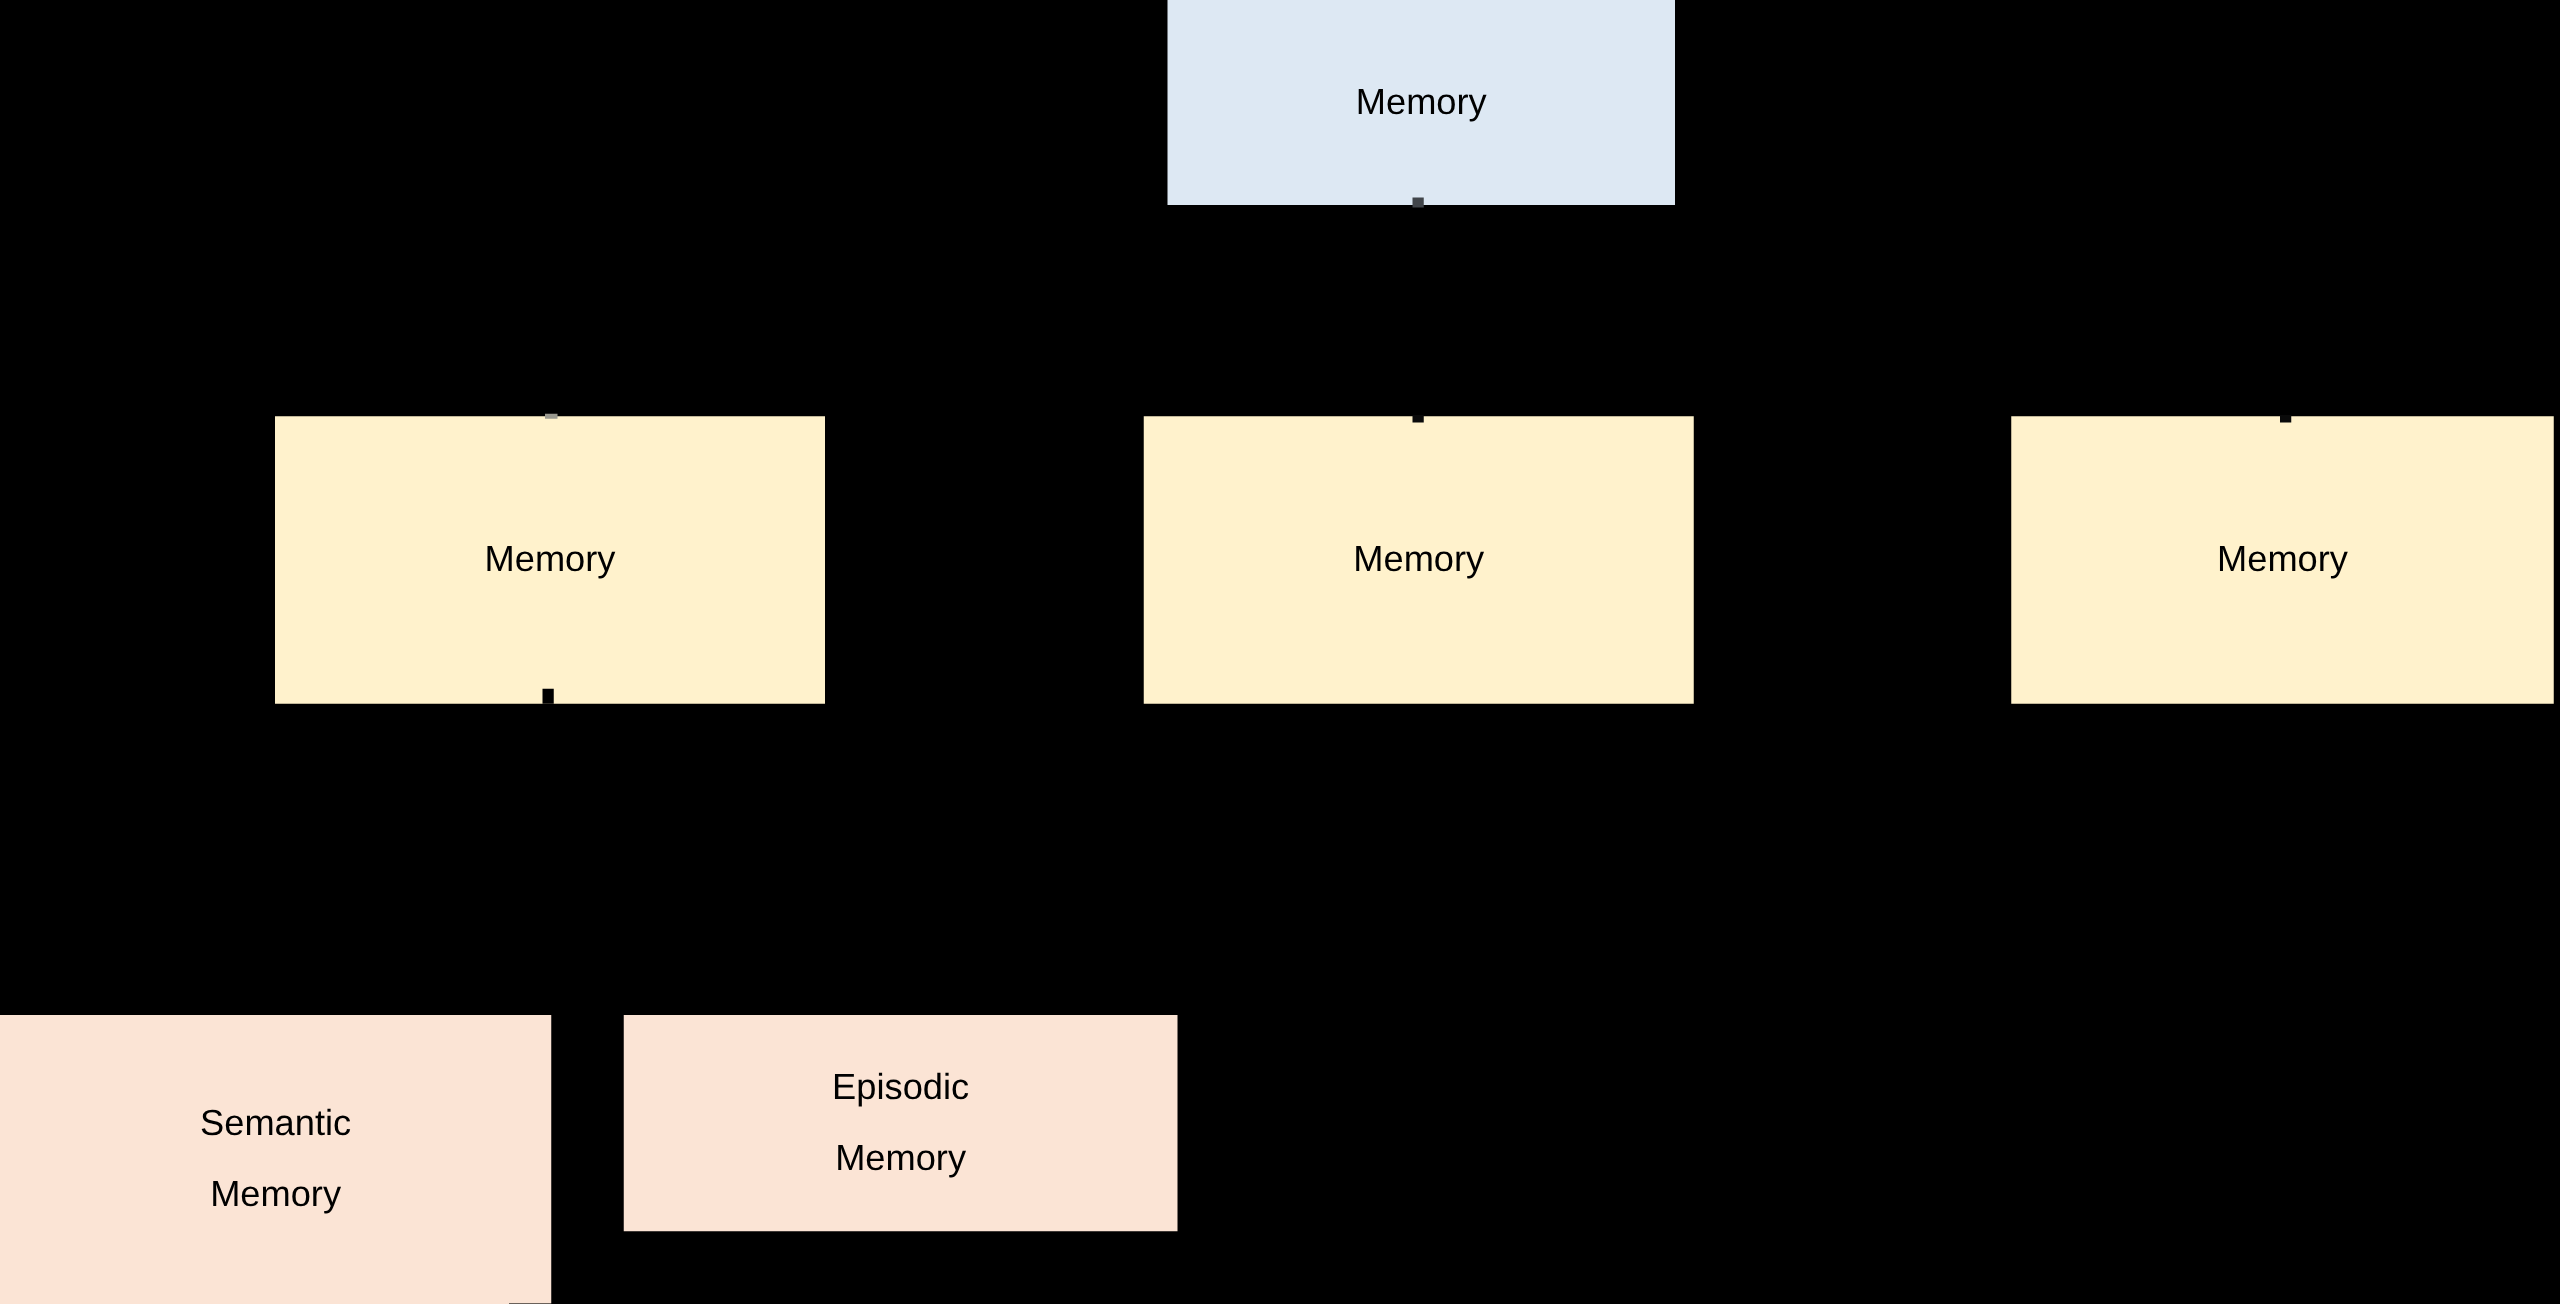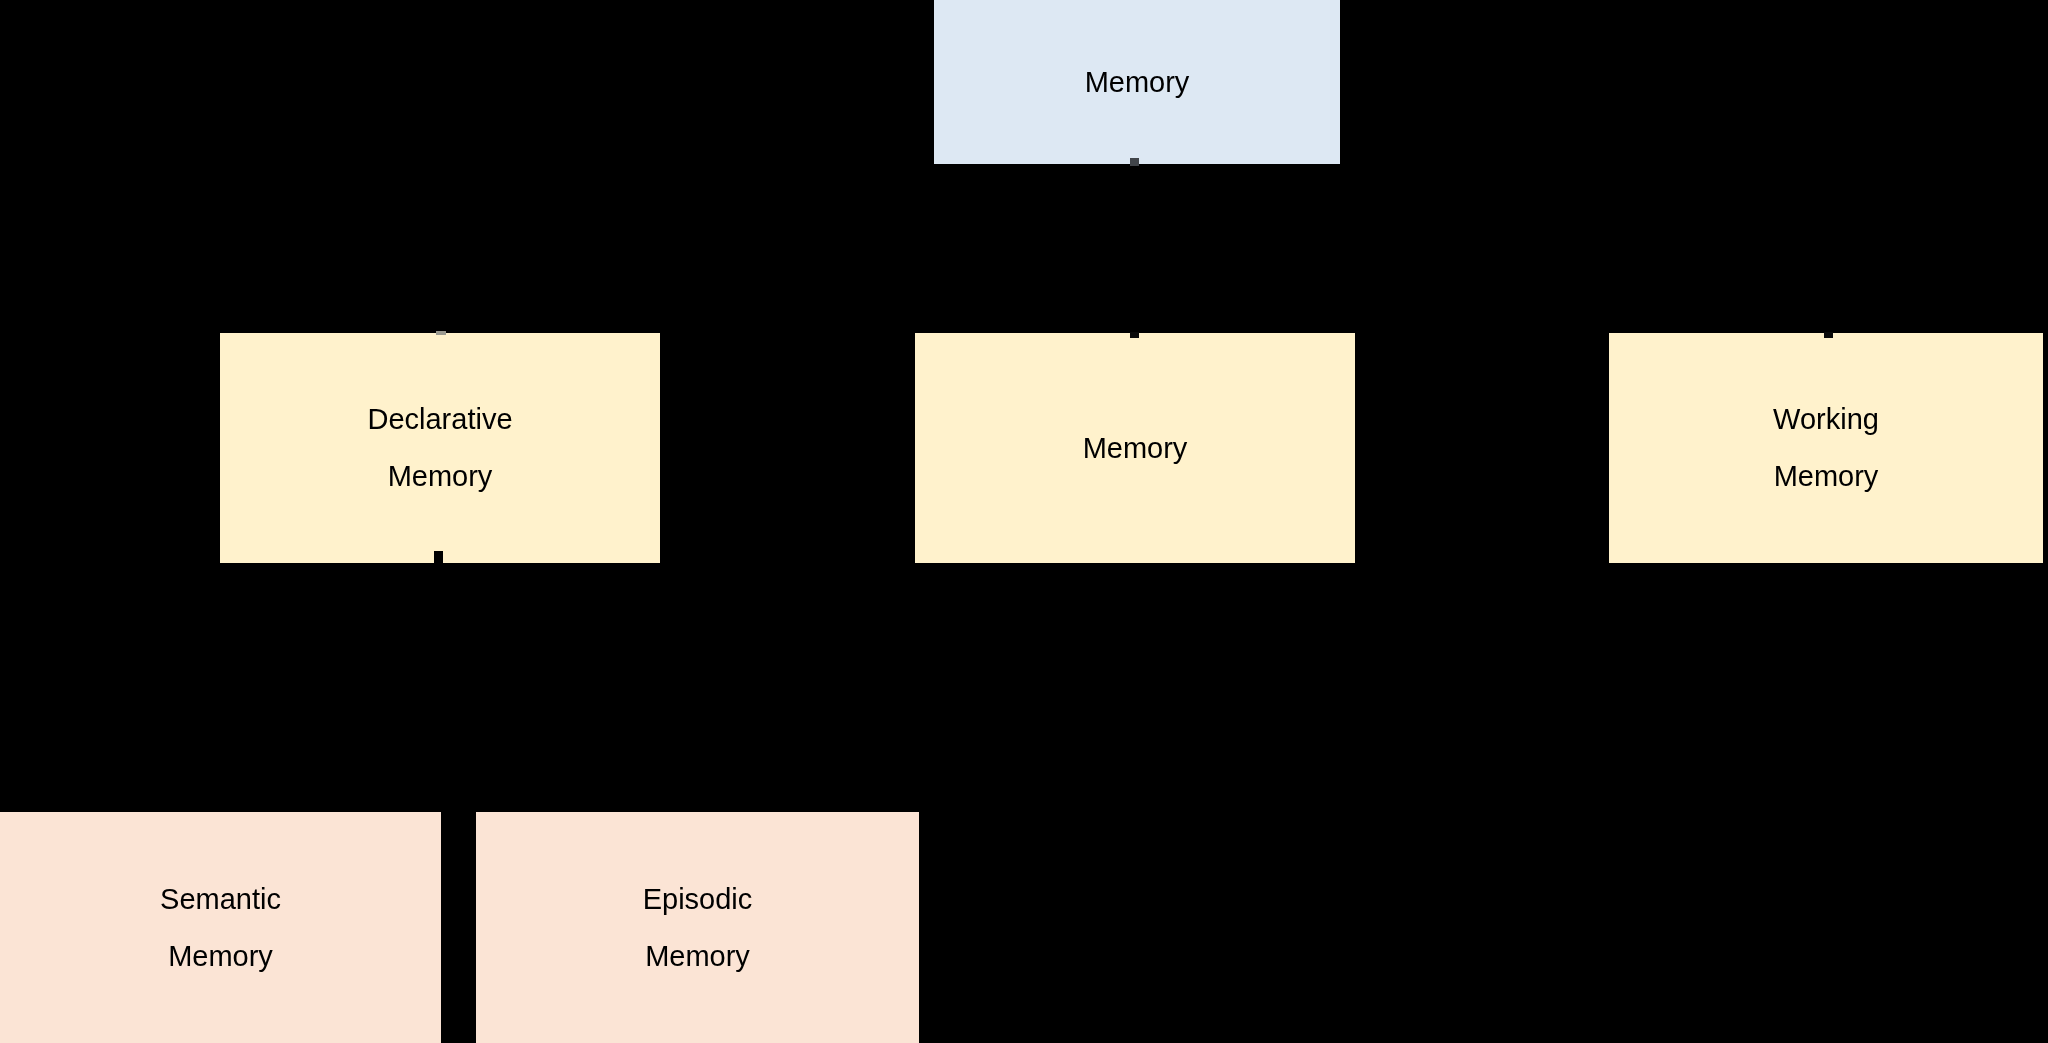--- a/index.html
+++ b/index.html
@@ -43,46 +43,44 @@
 
   <div class="node lvl-root" style="left:934px; top:0; width:406px; height:164px;">
     <div class="label">
       <span class="ln">Memory</span>
       <span class="ln"></span>
     </div>
   </div>
 
   <div class="node lvl-mid" style="left:220px; top:333px; width:440px; height:230px;">
     <div class="label">
-      <span class="ln">Declarative</span>
       <span class="ln">Memory</span>
     </div>
   </div>
 
   <div class="node lvl-mid" style="left:915px; top:333px; width:440px; height:230px;">
     <div class="label">
       <span class="ln">Memory</span>
     </div>
   </div>
 
   <div class="node lvl-mid" style="left:1609px; top:333px; width:434px; height:230px;">
     <div class="label">
-      <span class="ln">Working</span>
       <span class="ln">Memory</span>
     </div>
   </div>
 
   <div class="node lvl-leaf" style="left:0; top:812px; width:441px; height:231px;">
     <div class="label">
       <span class="ln">Semantic</span>
       <span class="ln">Memory</span>
     </div>
   </div>
 
-  <div class="node lvl-leaf" style="left:476px; top:812px; width:443px; height:231px;justify-content:center;">
+  <div class="node lvl-leaf" style="left:499px; top:812px; width:443px; height:173px;justify-content:center;">
     <div class="label">
       <span class="ln">Episodic</span>
       <span class="ln">Memory</span>
     </div>
   </div>
 
   <div class="stub" style="left:1130px; top:158px; width:9px; height:8px; background:#41454a;"></div>
 
   <div class="stub" style="left:436px; top:331px; width:10px; height:4px; background:#9a998f;"></div>
 

